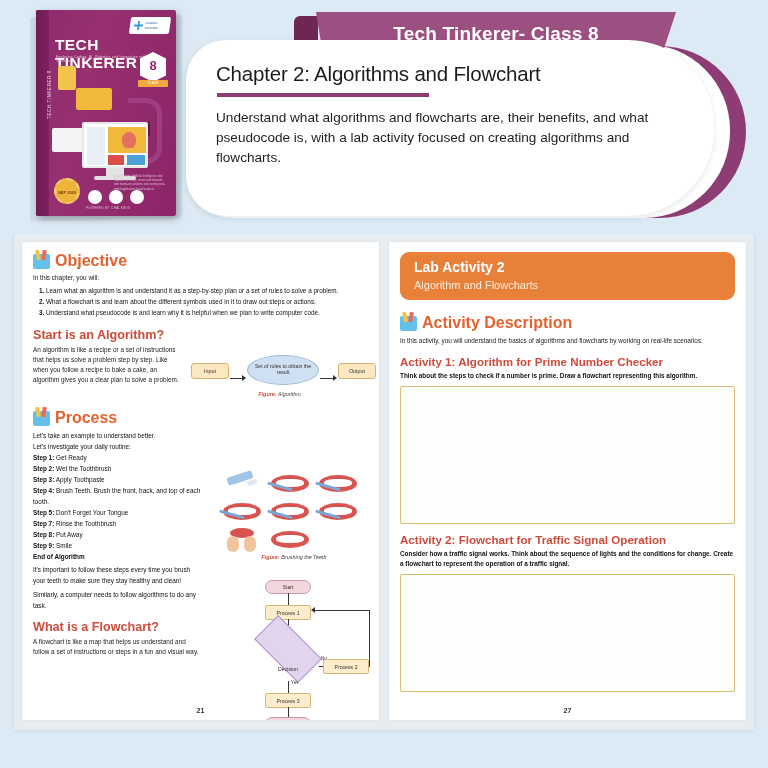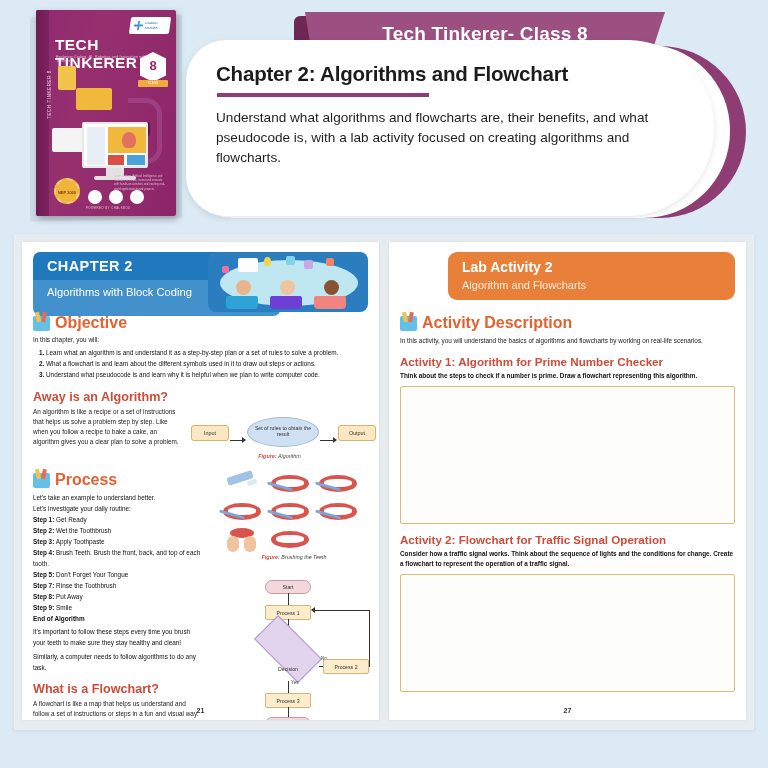--- a/index.html
+++ b/index.html
@@ -91,42 +91,42 @@
   .bk-pipe { position:absolute; right:14px; top:88px; width:34px; height:66px;
     border:5px solid #a4458a; border-left:none; border-radius:0 16px 16px 0; opacity:.75;}
   .bk-lock { position:absolute; right:26px; top:112px; width:16px; height:14px; background:#5f1545; border-radius:2px;}
 
   
   .ribbon-fold {
     position:absolute; left:294px; top:16px; width:24px; height:44px;
     background:#6e2753; border-radius: 6px 0 0 0;
   }
   .ribbon {
-    position:absolute; left:305px; top:12px; width:360px; height:44px;
+    position:absolute; left:316px; top:12px; width:360px; height:44px;
     background:#9c5082;
     clip-path: polygon(0 0, 100% 0, 96% 100%, 2% 100%);
     display:flex; align-items:center; justify-content:center;
   }
   .ribbon span { color:#fff; font-size:19px; font-weight:bold; letter-spacing:.2px; }
 
   .card-back2 {
     position:absolute; left:196px; top:46px; width:550px; height:172px;
     background:#8e3d74; border-radius: 40px 86px 86px 40px;
   }
   .card-back1 {
     position:absolute; left:192px; top:44px; width:538px; height:174px;
     background:#fff; border-radius: 40px 86px 86px 40px;
   }
   .card-main {
     position:absolute; left:186px; top:40px; width:528px; height:176px;
     background:#fff; border-radius: 40px 86px 86px 40px;
     box-shadow: 0 2px 6px rgba(0,0,0,.10);
     padding: 22px 40px 0 30px;
   }
-  .chap-title { font-size:20.5px; font-weight:bold; color:#1c1c1c; letter-spacing:-.2px; }
+  .chap-title { font-size:20.5px; font-weight:normal; color:#1c1c1c; letter-spacing:-.2px; }
   .chap-rule { width:212px; height:3.5px; background:#8e3d74; margin:7px 0 11px 1px; }
   .chap-desc { font-size:13.6px; line-height:1.48; color:#1f1f1f; }
 
   
   .pages {
     position:absolute; left:14px; top:234px; width:740px; height:496px;
     background:#e7ecf0; padding:8px 8px 10px 8px; display:flex; gap:10px;
     box-shadow: 0 1px 4px rgba(0,0,0,.08);
   }
   .page { background:#fff; flex:1; position:relative; padding:10px 11px; overflow:hidden;
@@ -209,21 +209,21 @@
             left:40px; transform:rotate(45deg); }
   .dec-lbl { position:absolute; left:44px; top:86px; width:54px; font-size:5.2px; text-align:center; color:#333;}
   .fline { position:absolute; background:#333; }
   .farw::after{content:"";position:absolute;left:-2.5px;bottom:-4px;border-top:4px solid #333;
               border-left:3px solid transparent;border-right:3px solid transparent;}
 
   .pg-num { position:absolute; bottom:6px; left:0; right:0; text-align:center;
             font-size:7px; font-weight:bold; color:#333; }
 
   
-  .lab-bar { background:#e8803a; border-radius:9px; padding:7px 14px 9px;margin-left:48px; }
+  .lab-bar { background:#e8803a; border-radius:9px; padding:7px 14px 9px; }
   .lab-t { color:#fff; font-size:14px; font-weight:bold; }
   .lab-s { color:#fdebdc; font-size:11px; margin-top:4px; }
   .act-h { color:#cf4b3a; font-size:11.6px; font-weight:bold; margin:9px 0 3px; }
   .act-d { font-size:6.4px; color:#111; line-height:1.55; font-weight:bold; }
   .ans-box { border:1px solid #d8bd72; background:#fdfdfb; border-radius:2px; }
   .box1 { height:138px; margin-top:5px; }
   .box2 { height:118px; margin-top:5px; }
 </style>
 </head>
 <body>
@@ -285,59 +285,34 @@
     <div class="chap-title">Chapter 2: Algorithms and Flowchart</div>
     <div class="chap-rule"></div>
     <div class="chap-desc">Understand what algorithms and flowcharts are, their benefits, and what pseudocode is, with a lab activity focused on creating algorithms and flowcharts.</div>
   </div>
 </div>
 
 <div class="pages">
 
   <div class="page">
 
-    <div class="ch-head">
-      <div class="ch-bar">CHAPTER 2</div>
-      <div class="ch-sub">Algorithms with Block Coding</div>
-      <div class="ch-illus">
-        <div class="cloud"></div>
-        <i class="ic" style="left:30px;top:6px;width:20px;height:14px;background:#fff;"></i>
-        <i class="ic" style="left:56px;top:5px;width:7px;height:9px;background:#f5d14e;border-radius:50% 50% 30% 30%"></i>
-        <i class="ic" style="left:78px;top:4px;width:9px;height:9px;background:#7fd4e8;border-radius:2px"></i>
-        <i class="ic" style="left:96px;top:8px;width:9px;height:9px;background:#c9a6e8"></i>
-        <i class="ic" style="left:14px;top:14px;width:7px;height:7px;background:#f06fa6"></i>
-        <i class="ic" style="left:118px;top:6px;width:8px;height:8px;background:#f2845f"></i>
-        <div class="kid k1">
-            <div class="head"></div>
-            <div class="lap"></div>
-          </div>
-        <div class="kid k2">
-            <div class="head"></div>
-            <div class="lap"></div>
-          </div>
-        <div class="kid k3">
-            <div class="head"></div>
-            <div class="lap"></div>
-          </div>
-      </div>
-    </div>
 
     <div>
       <div class="h-orange">
         <span class="sec-ico"></span><span>Objective</span>
       </div>
       <div class="body-t" style="margin-top:3px">In this chapter, you will:</div>
       <ol class="obj">
         <li><span>Learn what an algorithm is and understand it as a step-by-step plan or a set of rules to solve a problem.</span></li>
         <li><span>What a flowchart is and learn about the different symbols used in it to draw out steps or actions.</span></li>
         <li><span>Understand what pseudocode is and learn why it is helpful when we plan to write computer code.</span></li>
       </ol>
     </div>
 
-    <div class="h-red">Away is an Algorithm?</div>
+    <div class="h-red">Start is an Algorithm?</div>
     <div class="algo-row">
       <div class="algo-txt">An algorithm is like a recipe or a set of instructions that helps us solve a problem step by step. Like when you follow a recipe to bake a cake, an algorithm gives you a clear plan to solve a problem.</div>
       <div class="algo-dia">
         <div class="nd-box" style="left:0">Input</div>
         <div class="arr" style="left:39px;width:15px"></div>
         <div class="nd-ell">Set of rules to obtain the result</div>
         <div class="arr" style="left:129px;width:16px"></div>
         <div class="nd-box" style="left:147px">Output</div>
         <div class="fig-cap" style="position:absolute;top:46px;left:0;right:0">
           <b>Figure:</b>

